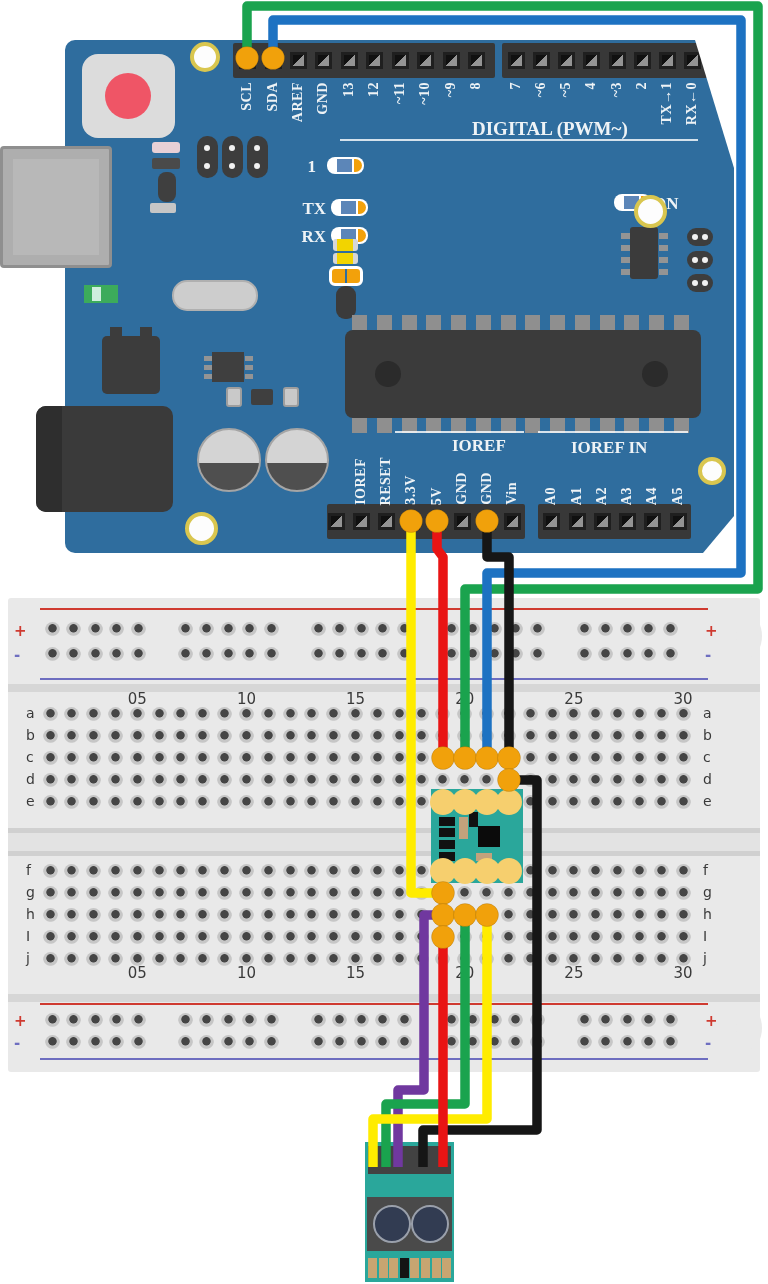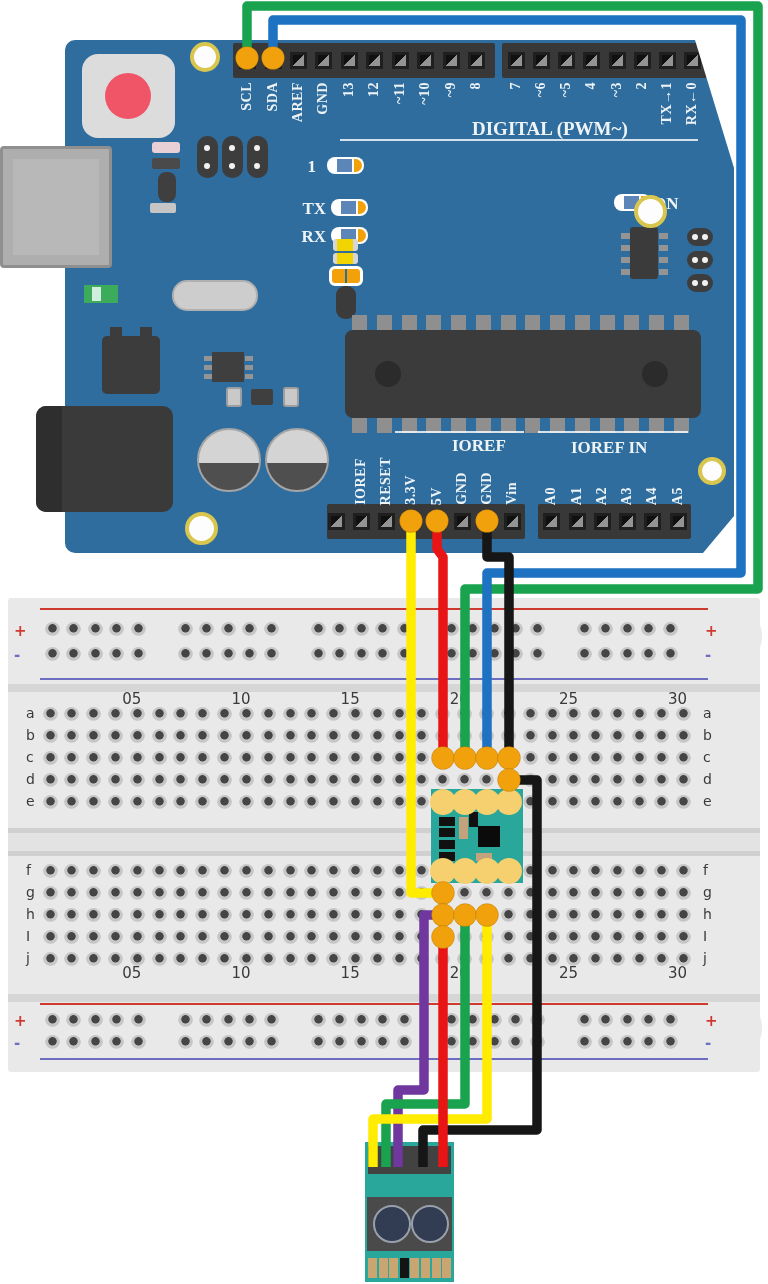--- a/index.html
+++ b/index.html
@@ -81,21 +81,21 @@
   .icsp{position:absolute;background:#3d3d3d;border-radius:10px;z-index:3;}
   .icsp .d{position:absolute;width:6px;height:6px;border-radius:50%;background:#f2f2f2;}
   .stub{position:absolute;background:#949494;z-index:2;}
   
   #breadboard{position:absolute;left:8px;top:598px;width:752px;height:474px;background:#e9e9e9;
               border-radius:3px;z-index:1;}
   .bump{position:absolute;width:26px;height:42px;border-radius:50%;background:#e9e9e9;z-index:1;}
   .groove{position:absolute;left:8px;width:752px;z-index:2;}
   .railline{position:absolute;height:2px;z-index:2;}
   .bblabel{position:absolute;font:400 15px "DejaVu Sans",sans-serif;color:#3a3a3a;z-index:3;
-           width:30px;}
+           width:30px;text-align:center;}
   .rowlabel{position:absolute;font:400 14px "DejaVu Sans",sans-serif;color:#3a3a3a;z-index:3;}
   .railsign{position:absolute;font:700 15px "DejaVu Sans",sans-serif;z-index:3;}
   .hole{position:absolute;width:15px;height:15px;border-radius:50%;z-index:2;
         background:radial-gradient(circle at 50% 42%,#454545 0 33%,#c6c6c6 40% 60%,rgba(233,233,233,0) 70%);}
   
   #sboard{position:absolute;left:431px;top:789px;width:92px;height:94px;background:#2aa79b;z-index:10;}
   .sb{position:absolute;}
   
   #module{position:absolute;left:365px;top:1142px;width:89px;height:140px;background:#2aa79b;z-index:10;}
   #mod-conn{position:absolute;left:3px;top:4px;width:83px;height:28px;background:#424242;}

